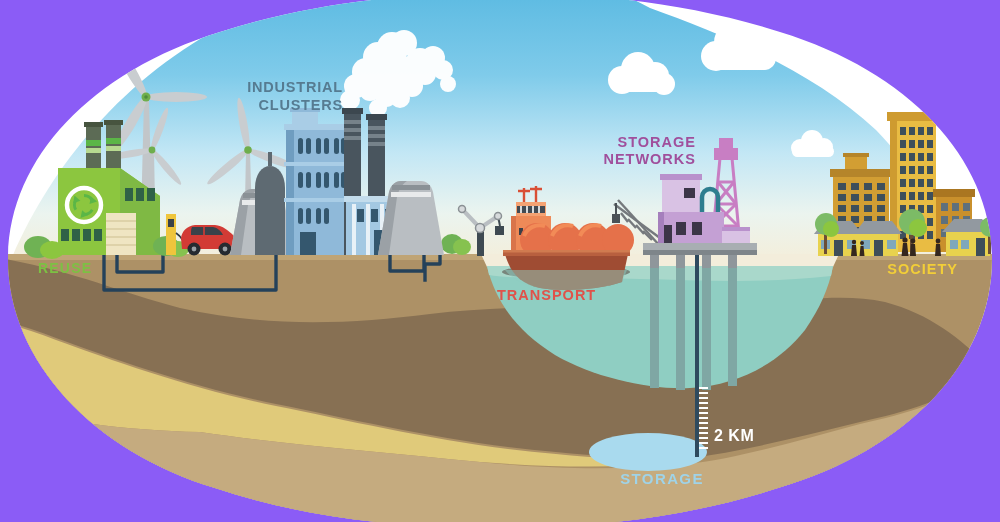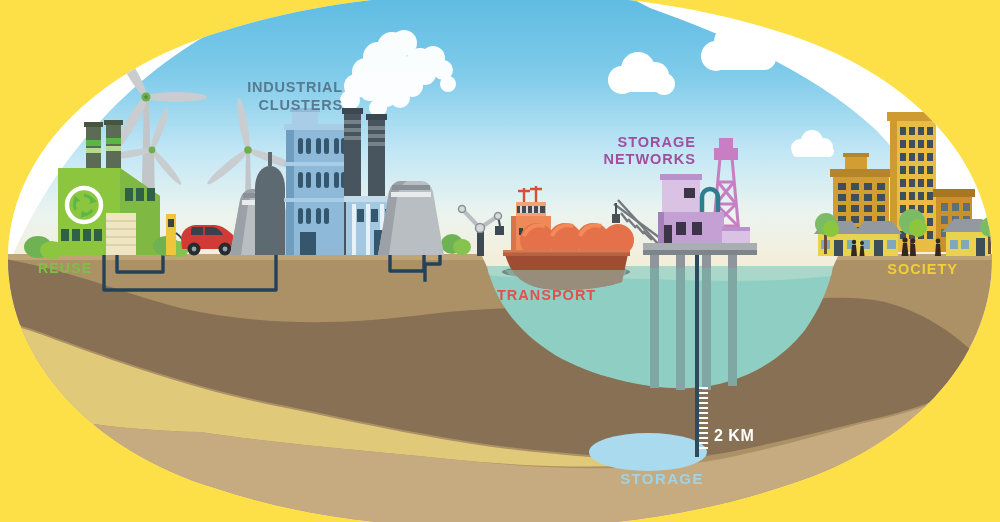--- a/index.html
+++ b/index.html
@@ -1,16 +1,16 @@
 <!DOCTYPE html>
 <html><head>
 <meta charset="utf-8">
 <style>
   html,body{margin:0;padding:0;background:#ffffff;}
-  .stage{position:relative;width:1000px;height:522px;background:#fde047;overflow:hidden;
+  .stage{position:relative;width:1000px;height:522px;background:#8b5cf6;overflow:hidden;
          font-family:"Liberation Sans", sans-serif;}
   svg{display:block;}
   text{font-family:"Liberation Sans", sans-serif;font-weight:bold;}
 </style>
 </head>
 <body>
 
 <div class="stage">
 <svg width="1000" height="522" viewBox="0 0 1000 522">
   <defs>

